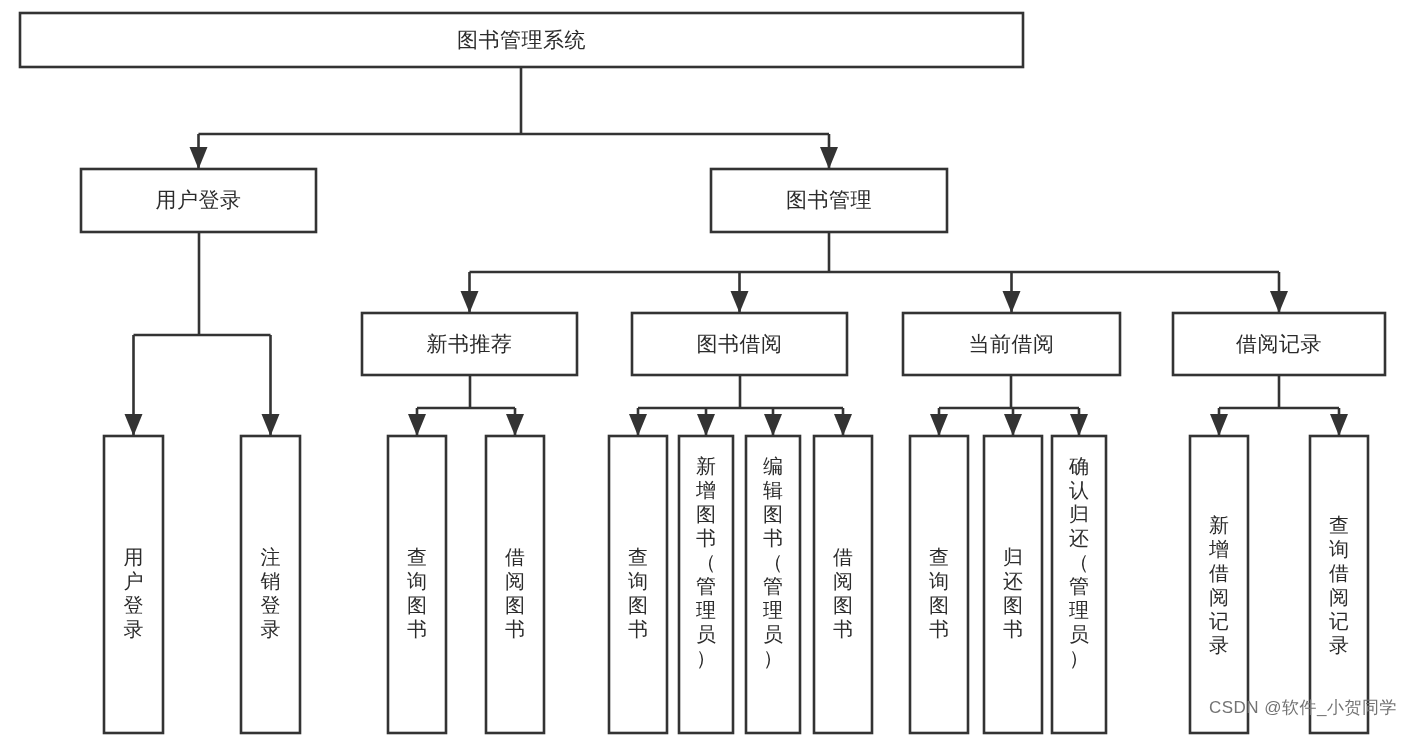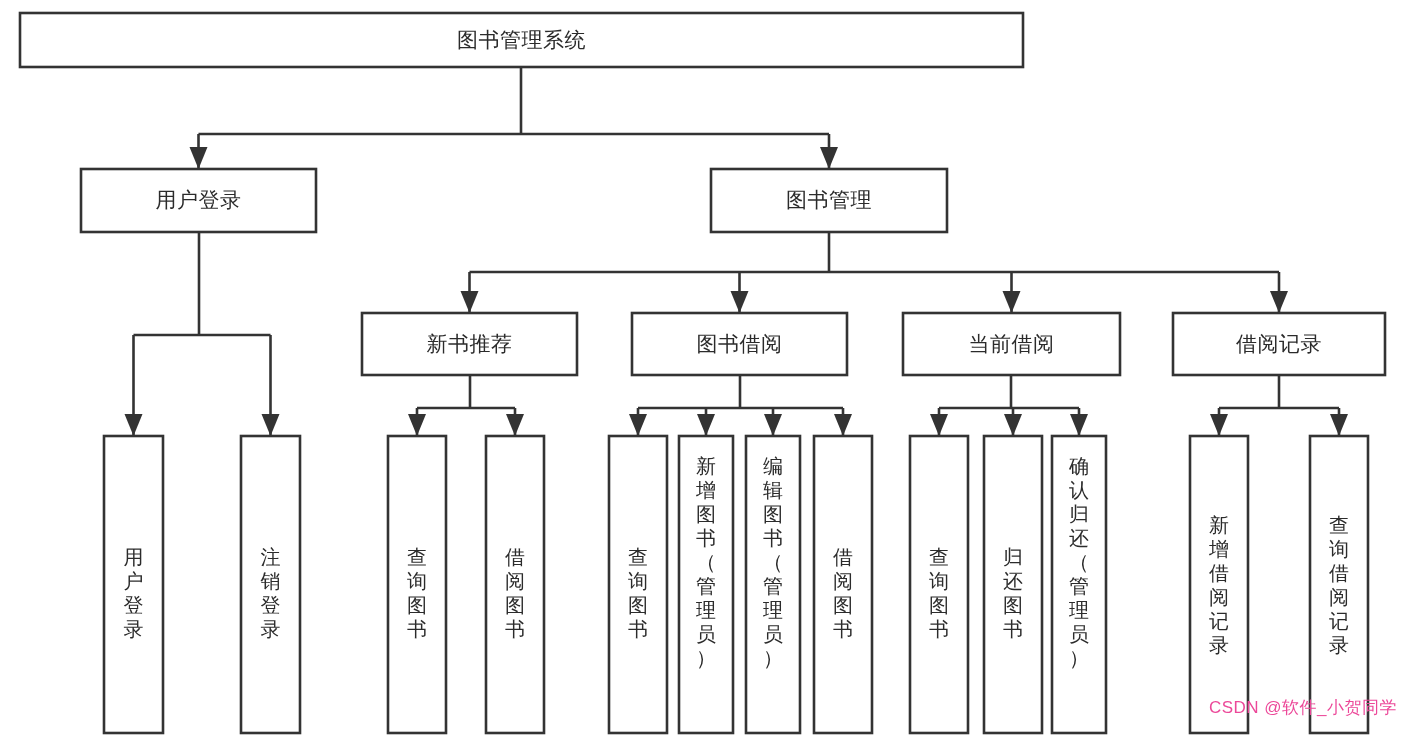--- a/index.html
+++ b/index.html
@@ -55,21 +55,21 @@
   .arrow-head {
     fill: #333333;
     stroke: none;
   }
   .watermark {
     position: absolute;
     right: 8px;
     bottom: 4px;
     font-family: "Liberation Sans", "DejaVu Sans", sans-serif;
     font-size: 17px;
-    color: #ec4899;
+    color: #737373;
     white-space: nowrap;
     letter-spacing: 0.5px;
     pointer-events: none;
   }
 </style>
 </head>
 <body>
 
 <div id="diagram-root">
   <svg class="diagram" viewBox="0 0 1405 747" xmlns="http://www.w3.org/2000/svg">

